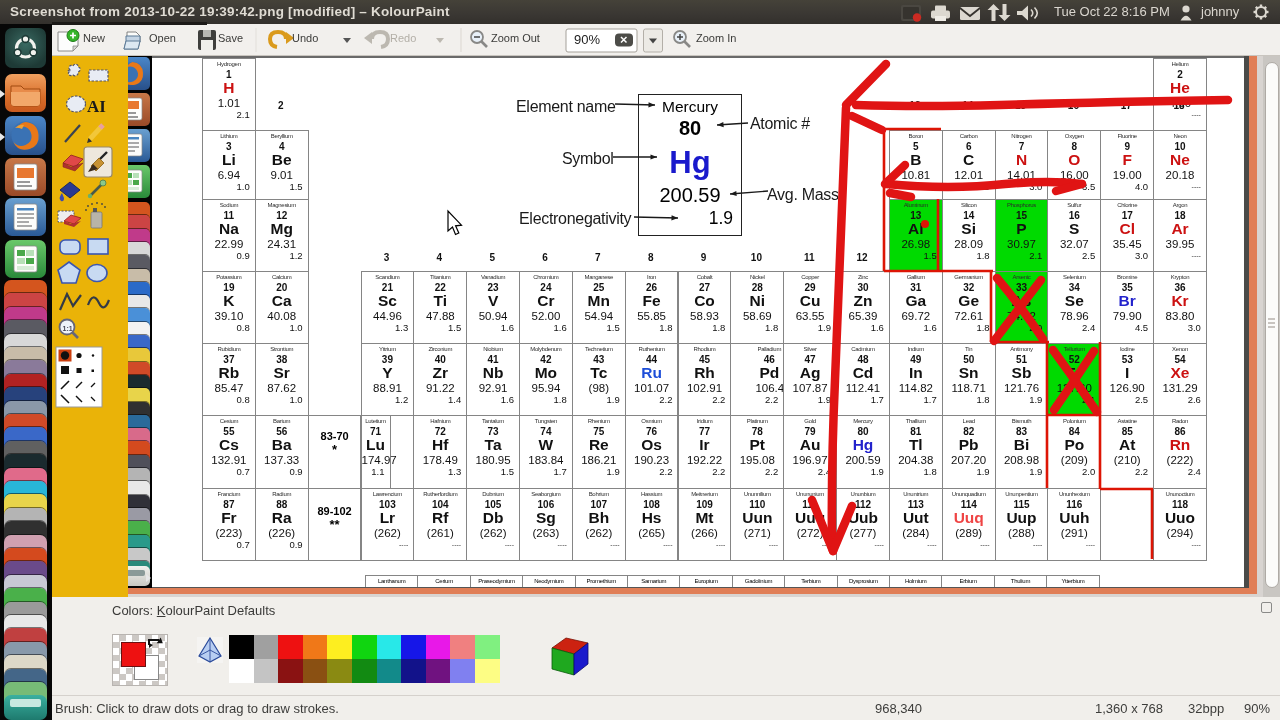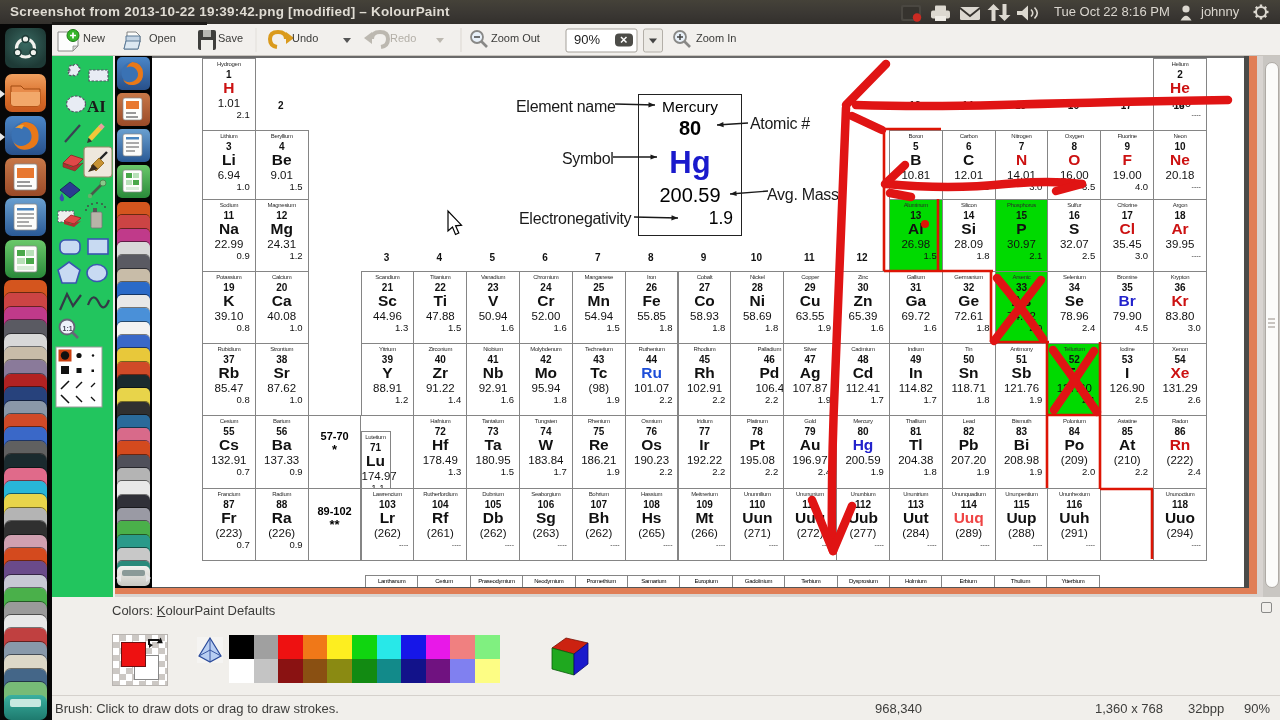--- a/index.html
+++ b/index.html
@@ -5,21 +5,21 @@
 html,body { width:1280px; height:720px; overflow:hidden; background:#f1efec;
   font-family:"Liberation Sans", sans-serif; }
 .abs { position:absolute; }
 #panel { left:0; top:0; width:1280px; height:24px;
   background:linear-gradient(#454239,#3a3733 60%,#33302c); z-index:30; }
 #panel .title { position:absolute; left:10px; top:4px; font-size:13.5px; font-weight:bold;
   color:#dfdbd3; letter-spacing:0.2px; }
 #toolbar { left:52px; top:24px; width:1228px; height:32px; background:#f2f0ed;
   border-bottom:1px solid #c9c5bf; z-index:20; }
 .tbtxt { position:absolute; top:8px; font-size:11px; color:#3b3b39; z-index:2; }
-#toolbox { left:52px; top:56px; width:61px; height:541px; background:#22c55e; z-index:15; }
+#toolbox { left:52px; top:56px; width:76px; height:541px; background:#eab308; z-index:15; }
 #page { left:152px; top:56px; width:1092px; height:532px; background:#fff; overflow:hidden; z-index:5; }
 .cell { position:absolute; border:1px solid #858585; background:#fff; }
 .cell.green { background:#00da00; }
 .nm { display:block; text-align:center; font-size:6px; color:#2b2b2b; margin-top:2px; height:8px;
   white-space:nowrap; overflow:hidden; letter-spacing:-0.3px;}
 .no { display:block; text-align:center; font-size:10px; font-weight:bold; color:#111; height:11px; }
 .sy { display:block; text-align:center; font-size:15.5px; font-weight:bold; color:#111; height:17px; line-height:16px;}
 .ms { display:block; text-align:center; font-size:11.5px; color:#111; height:13px; line-height:12.5px;}
 .en { display:block; text-align:right; font-size:9.5px; color:#111; padding-right:5px; height:10px; line-height:9px;}
 .hdr { position:absolute; font-size:10px; font-weight:bold; color:#111; text-align:center; width:52px; }
@@ -567,21 +567,21 @@
       <span class="ms">132.91</span>
       <span class="en">0.7</span>
     </div>
 <div class="cell" style="left:102.8px;top:359.0px;width:53.8px;height:74.0px;">
       <span class="nm">Barium</span>
       <span class="no">56</span>
       <span class="sy" style="color:#111;">Ba</span>
       <span class="ms">137.33</span>
       <span class="en">0.9</span>
     </div>
-<div class="cell" style="left:208.5px;top:359.0px;width:30px;height:74.0px;margin-top:16px;">
+<div class="cell" style="left:208.5px;top:359.0px;width:30px;height:74.0px;">
       <span class="nm">Lutetium</span>
       <span class="no">71</span>
       <span class="sy" style="color:#111;">Lu</span>
       <span class="ms">174.97</span>
       <span class="en">1.1</span>
     </div>
 <div class="cell" style="left:261.4px;top:359.0px;width:53.8px;height:74.0px;">
       <span class="nm">Hafnium</span>
       <span class="no">72</span>
       <span class="sy" style="color:#111;">Hf</span>
@@ -799,21 +799,21 @@
       <span class="en" style="font-size:7px;color:#333;">----</span>
     </div>
 <div class="cell" style="left:1001.1px;top:432.0px;width:53.8px;height:73.0px;">
       <span class="nm">Ununoctium</span>
       <span class="no">118</span>
       <span class="sy" style="color:#111;">Uuo</span>
       <span class="ms">(294)</span>
       <span class="en" style="font-size:7px;color:#333;">----</span>
     </div>
 <div class="cell" style="left:155.7px;top:359.0px;width:53.8px;height:74.0px;">
-      <div style="text-align:center;font-size:11px;font-weight:bold;margin-top:14px;">57-70</div>
+      <div style="text-align:center;font-size:11px;font-weight:bold;margin-top:14px;">83-70</div>
       <div style="text-align:center;font-size:13px;font-weight:bold;">*</div>
     </div>
 <div class="cell" style="left:155.7px;top:432.0px;width:53.8px;height:73.0px;">
       <div style="text-align:center;font-size:11px;font-weight:bold;margin-top:16px;">89-102</div>
       <div style="text-align:center;font-size:13px;font-weight:bold;">**</div>
     </div>
 <div class="cell" style="left:948.3px;top:432.0px;width:53.8px;height:73.0px;"></div>
 <div class="hdr" style="left:102.8px;top:44.0px;">2</div>
 <div class="hdr" style="left:736.9px;top:44.0px;">13</div>
 <div class="hdr" style="left:789.8px;top:44.0px;">14</div>

